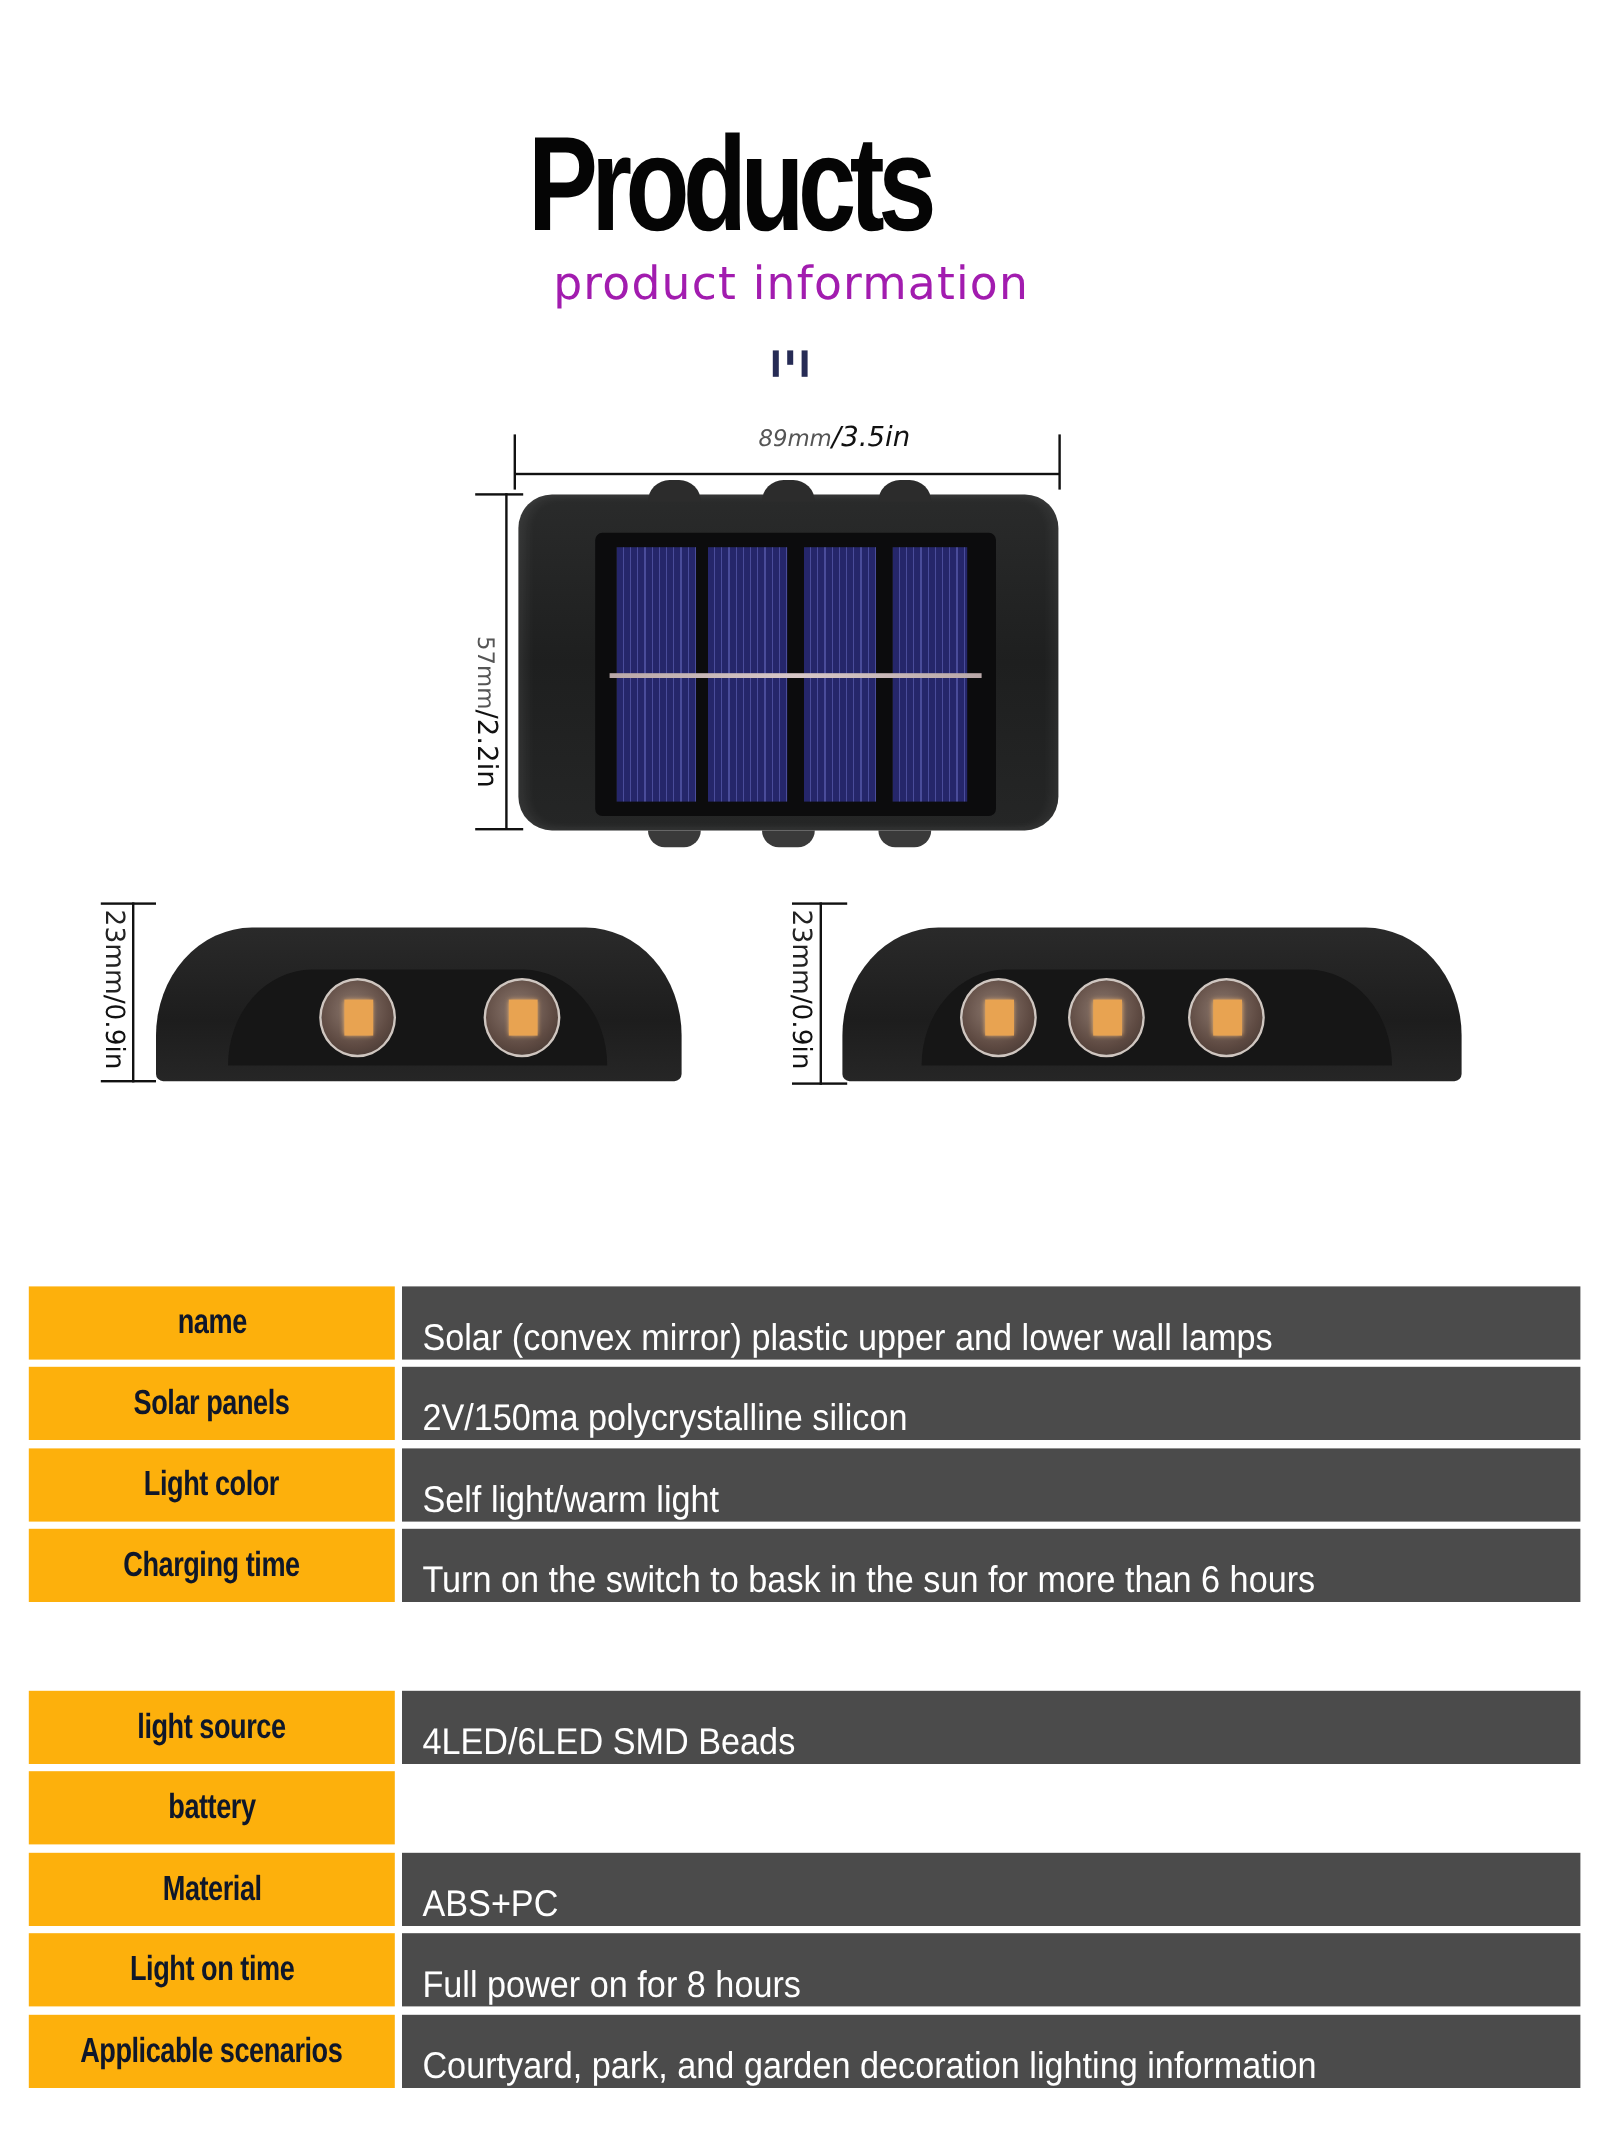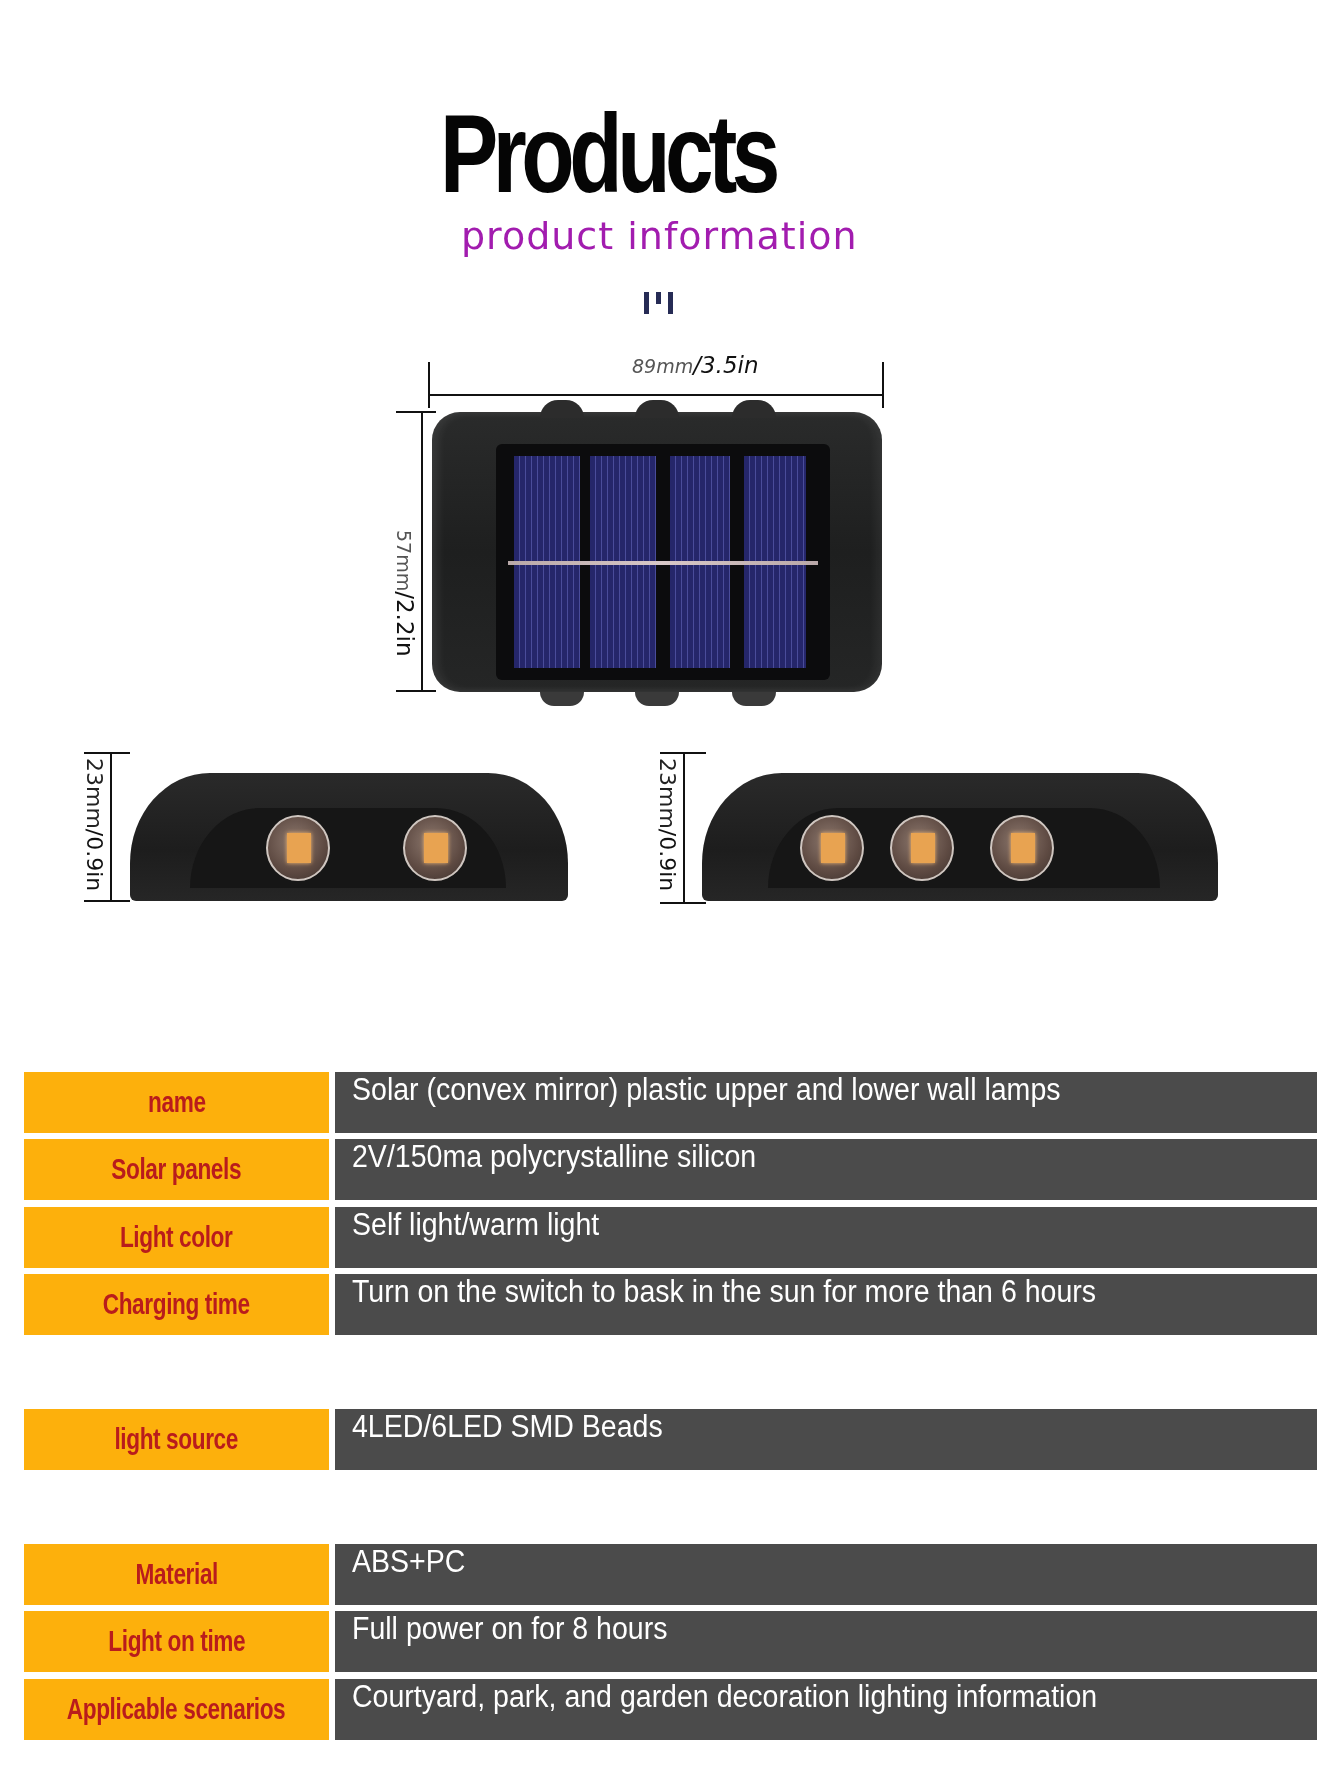--- a/index.html
+++ b/index.html
@@ -87,30 +87,30 @@
     position: absolute; left: 24px; top: 1072px; width: 1293px;
   }
   .row {
     position: relative; height: 61px; margin-bottom: 6.4px;
   }
   .row .label {
     position: absolute; left: 0; top: 0; width: 305px; height: 61px;
     background: #fdb00c;
     display: flex; align-items: center; justify-content: center;
     font-family: "Liberation Sans", sans-serif; font-weight: 700;
-    font-size: 29px; color: #b91c1c;
+    font-size: 29px; color: #0f172a;
   }
   .row .label span {
     display: inline-block; transform: scaleX(0.78); white-space: nowrap;
     letter-spacing: -0.5px;
   }
   .row .value {
     position: absolute; left: 311px; top: 0; right: 0; height: 61px;
     background: #4b4b4b;
-    display: flex; align-items: flex-start;
+    display: flex; align-items: flex-end;
     font-family: "Liberation Sans", sans-serif; font-size: 31px; color: #ffffff;
     padding-left: 17px; box-sizing: border-box;
   }
   .row .value span { display: inline-block; transform: scaleX(0.92); transform-origin: left center; white-space: nowrap; }
 </style>
 </head>
 <body>
 
 <div class="title">Products</div>
 <div class="subtitle">product information</div>
@@ -232,20 +232,23 @@
   </div>
   <div class="row">
     <div class="label">
         <span>light source</span>
       </div>
     <div class="value">
         <span>4LED/6LED SMD Beads</span>
       </div>
   </div>
   <div class="row">
+    <div class="label">
+        <span>battery</span>
+      </div>
   </div>
   <div class="row">
     <div class="label">
         <span>Material</span>
       </div>
     <div class="value">
         <span>ABS+PC</span>
       </div>
   </div>
   <div class="row">

